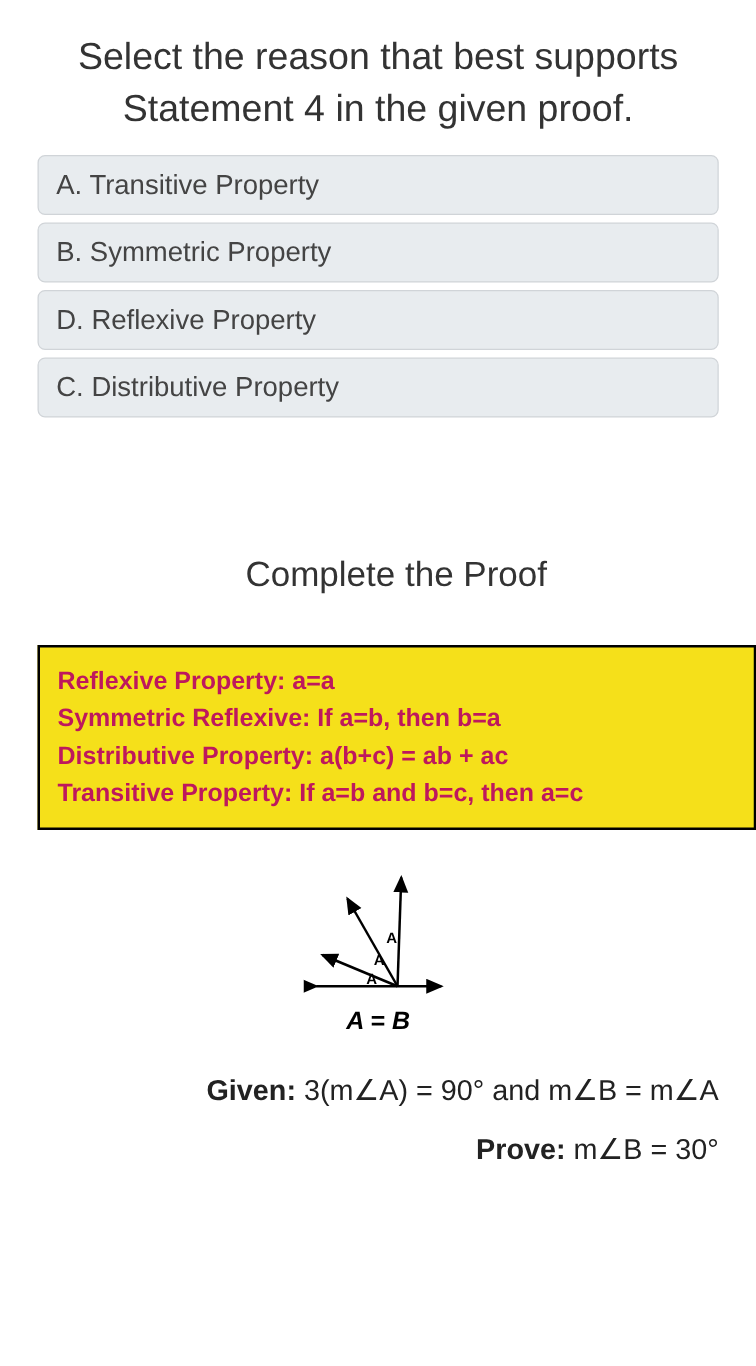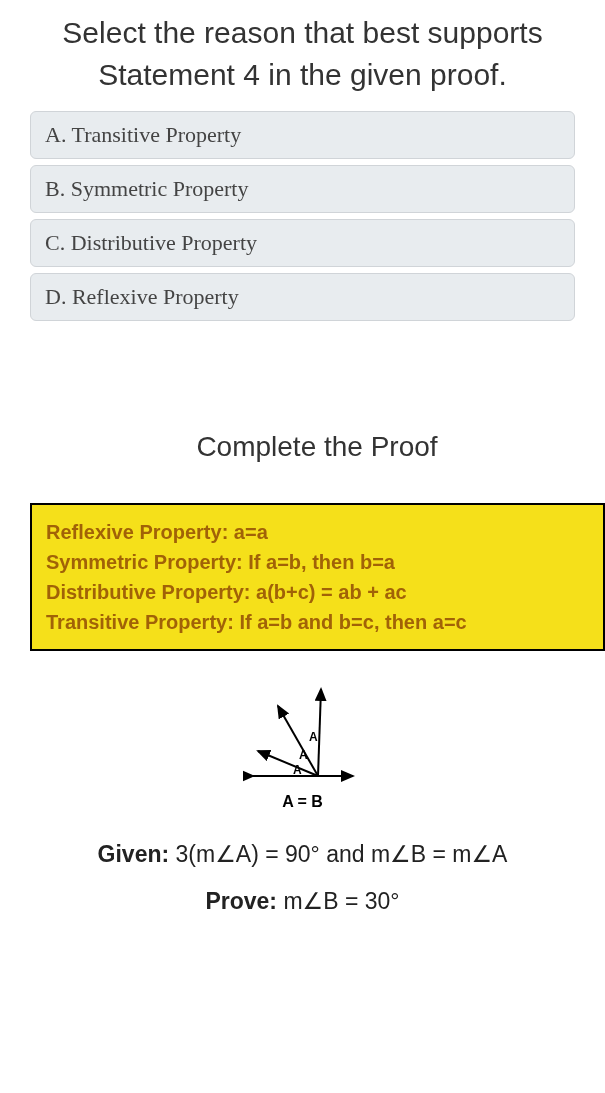--- a/index.html
+++ b/index.html
@@ -12,26 +12,25 @@
       background: #ffffff;
       width: 605px;
       height: 1093px;
       padding: 0;
       overflow: hidden;
     }
     .question-header {
       font-size: 30px;
       color: #333;
       text-align: center;
-      padding: 12px 30px 15px 30px;
+      padding: 25px 30px 15px 30px;
       line-height: 1.4;
     }
     .options {
       padding: 0 30px;
-      font-family: Liberation Serif, serif;
     }
     .option {
       background: #e8ecef;
       border: 1px solid #d0d4d8;
       border-radius: 6px;
       padding: 10px 14px;
       margin-bottom: 6px;
       font-size: 22px;
       color: #444;
       cursor: pointer;
@@ -43,36 +42,37 @@
       margin-top: 110px;
       margin-bottom: 40px;
       padding-left: 29px;
     }
     .properties-box {
       background: #f5e01a;
       border: 2px solid #000;
       margin-left: 30px;
       padding: 12px 14px;
       font-size: 20px;
-      color: #a16207;
+      color: #be185d;
       font-weight: bold;
       line-height: 1.5;
     }
     .diagram-container {
       text-align: center;
       margin-top: 30px;
       margin-bottom: 30px;
     }
     .diagram-label {
       font-weight: bold;
-      font-size: 16px;
+      font-size: 20px;
       margin-top: 2px;
+      font-style: italic;
     }
     .given-prove {
-      text-align: center;
+      text-align: right;
       font-size: 23px;
       color: #222;
       padding: 0 30px;
     }
     .given-line {
       margin-bottom: 20px;
     }
     .bold {
       font-weight: bold;
     }
@@ -82,29 +82,29 @@
     }
   </style>
 </head>
 <body>
 
 <div class="question-header">Select the reason that best supports Statement 4 in the given proof.</div>
 
 <div class="options">
   <div class="option">A.  Transitive Property</div>
   <div class="option">B.  Symmetric Property</div>
+  <div class="option">D.  Reflexive Property</div>
   <div class="option">C.  Distributive Property</div>
-  <div class="option">D.  Reflexive Property</div>
 </div>
 
 <div class="proof-title">Complete the Proof</div>
 
 <div class="properties-box">
   <div>Reflexive Property: a=a</div>
-  <div>Symmetric Property: If a=b, then b=a</div>
+  <div>Symmetric Reflexive: If a=b, then b=a</div>
   <div>Distributive Property: a(b+c) = ab + ac</div>
   <div>Transitive Property: If a=b and b=c, then a=c</div>
 </div>
 
 <div class="diagram-container">
   <svg class="angle-diagram" width="120" height="110" viewBox="0 0 120 110">
     <defs>
       <marker id="arrow" markerWidth="8" markerHeight="8" refX="6" refY="3" orient="auto">
         <path d="M0,0 L7,3 L0,6 Z" fill="#000"></path>
       </marker>

